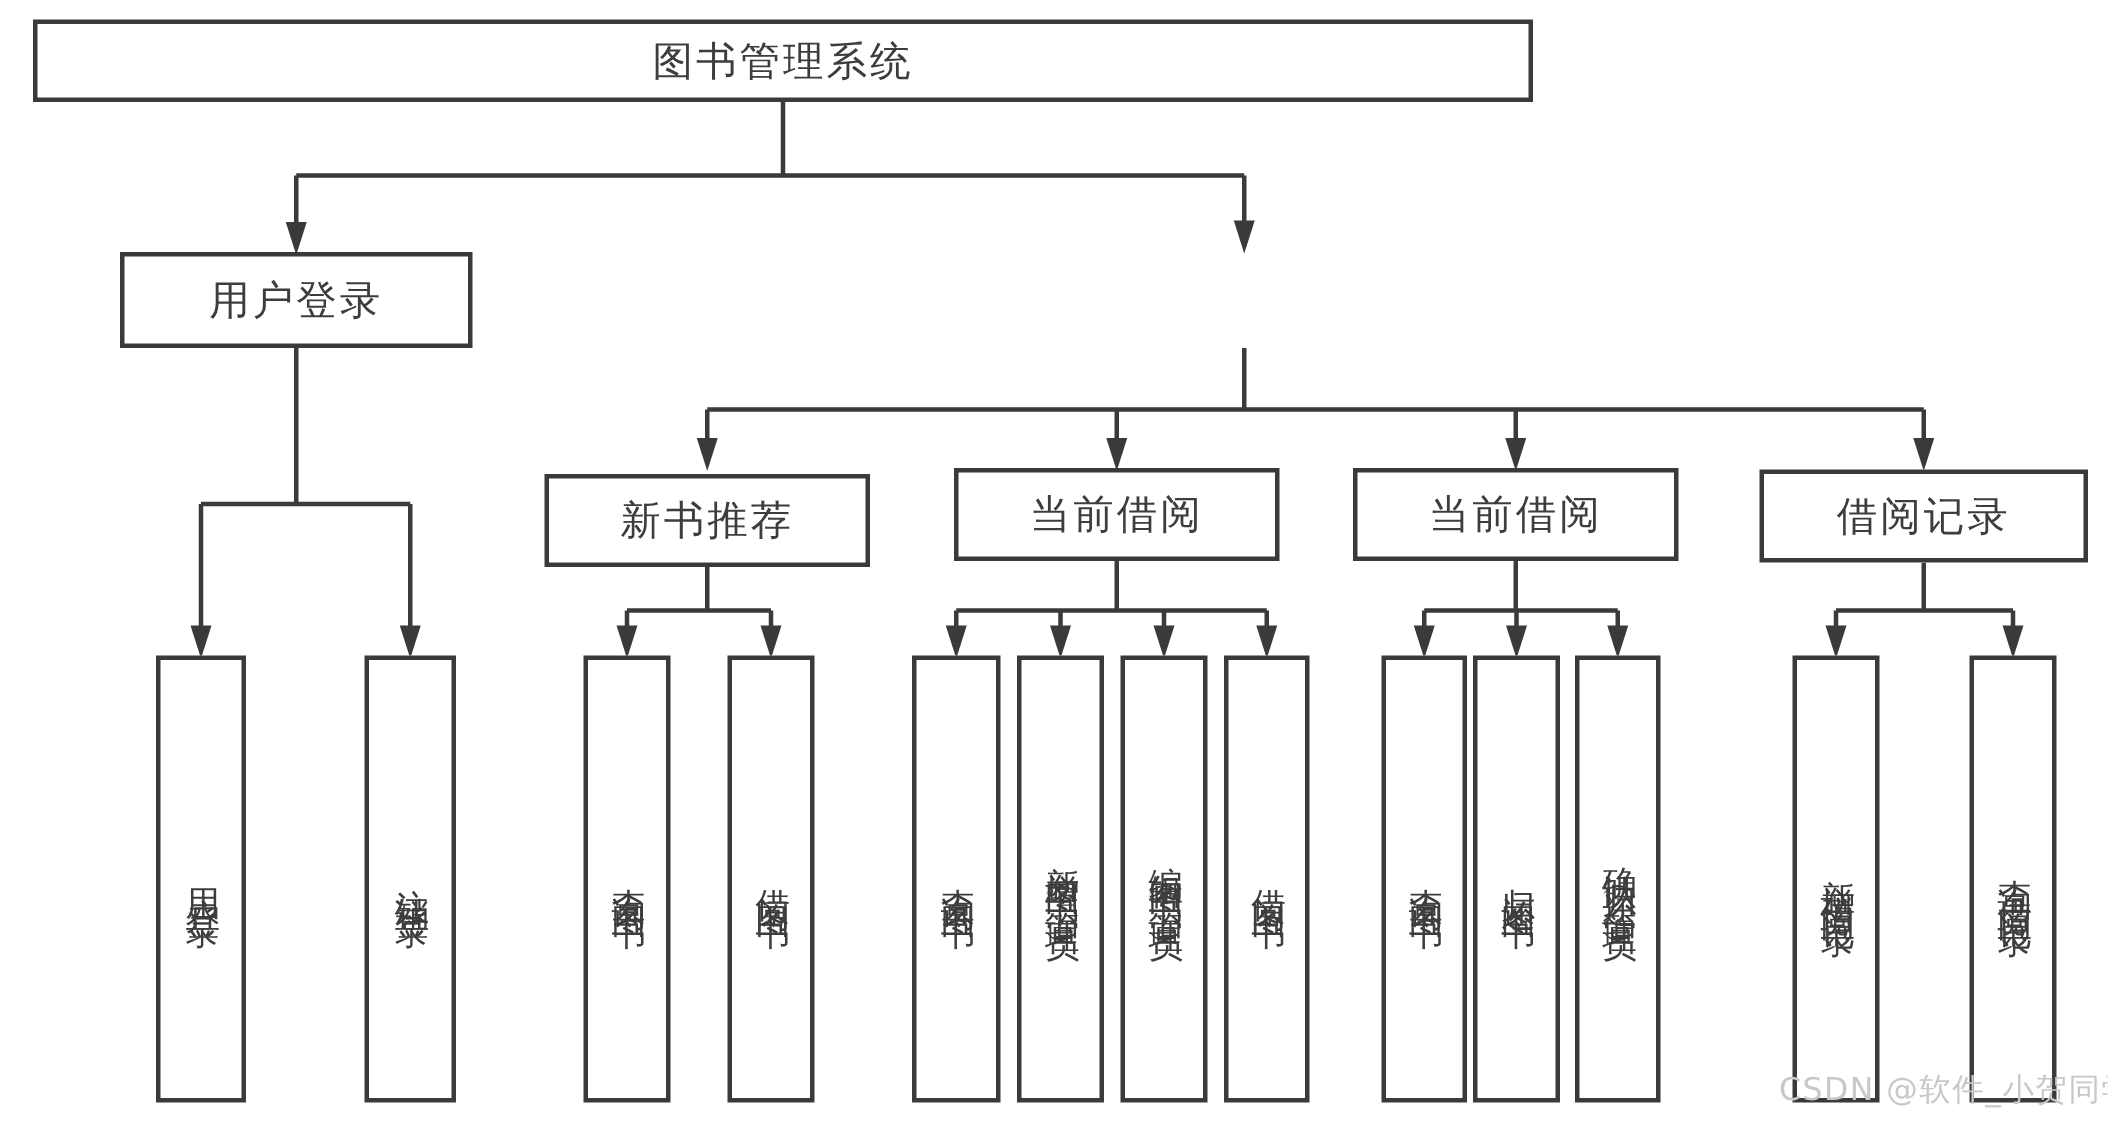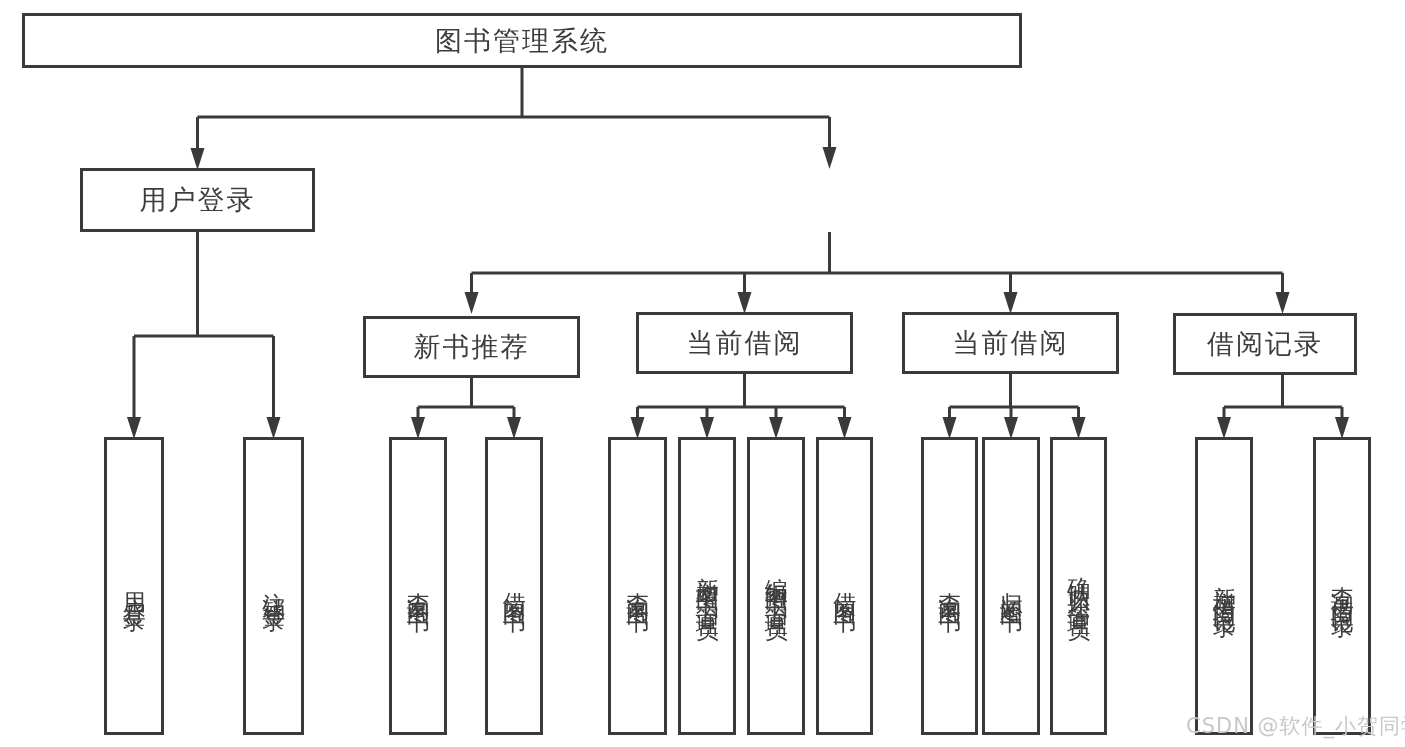--- a/index.html
+++ b/index.html
@@ -133,21 +133,21 @@
 
   <div class="box hbox" style="left:363px;top:316px;width:217px;height:62px">
     <span class="label">新书推荐</span>
   </div>
   <div class="box hbox" style="left:636px;top:312px;width:217px;height:62px">
     <span class="label">当前借阅</span>
   </div>
   <div class="box hbox" style="left:902px;top:312px;width:217px;height:62px">
     <span class="label">当前借阅</span>
   </div>
-  <div class="box hbox" style="left:1173px;top:313px;width:184px;height:62px">
+  <div class="box hbox" style="left:1173px;top:313px;width:219px;height:62px">
     <span class="label">借阅记录</span>
   </div>
 
   <div class="box vbox" style="left:104px;top:437px;width:60px;height:298px">
     <span class="label">用户登录</span>
   </div>
   <div class="box vbox" style="left:243px;top:437px;width:61px;height:298px">
     <span class="label">注销登录</span>
   </div>
 

